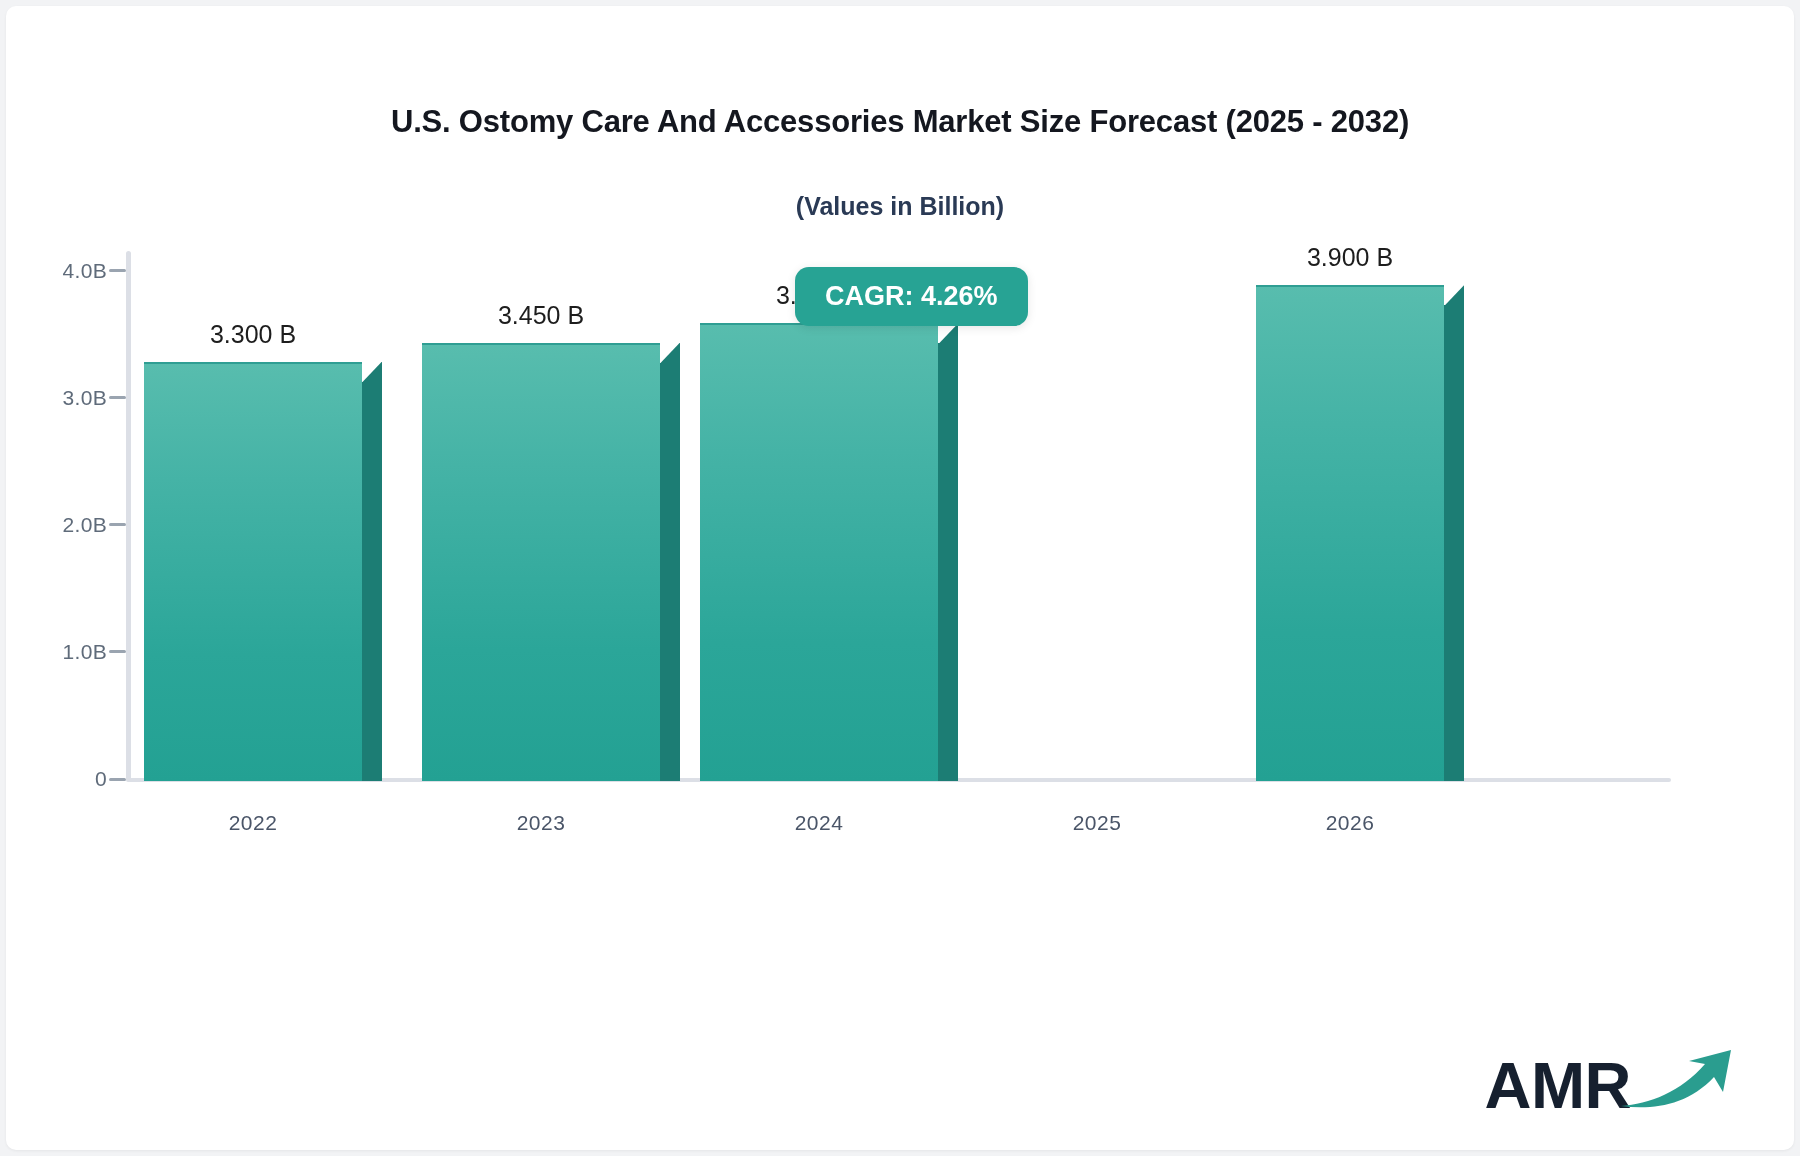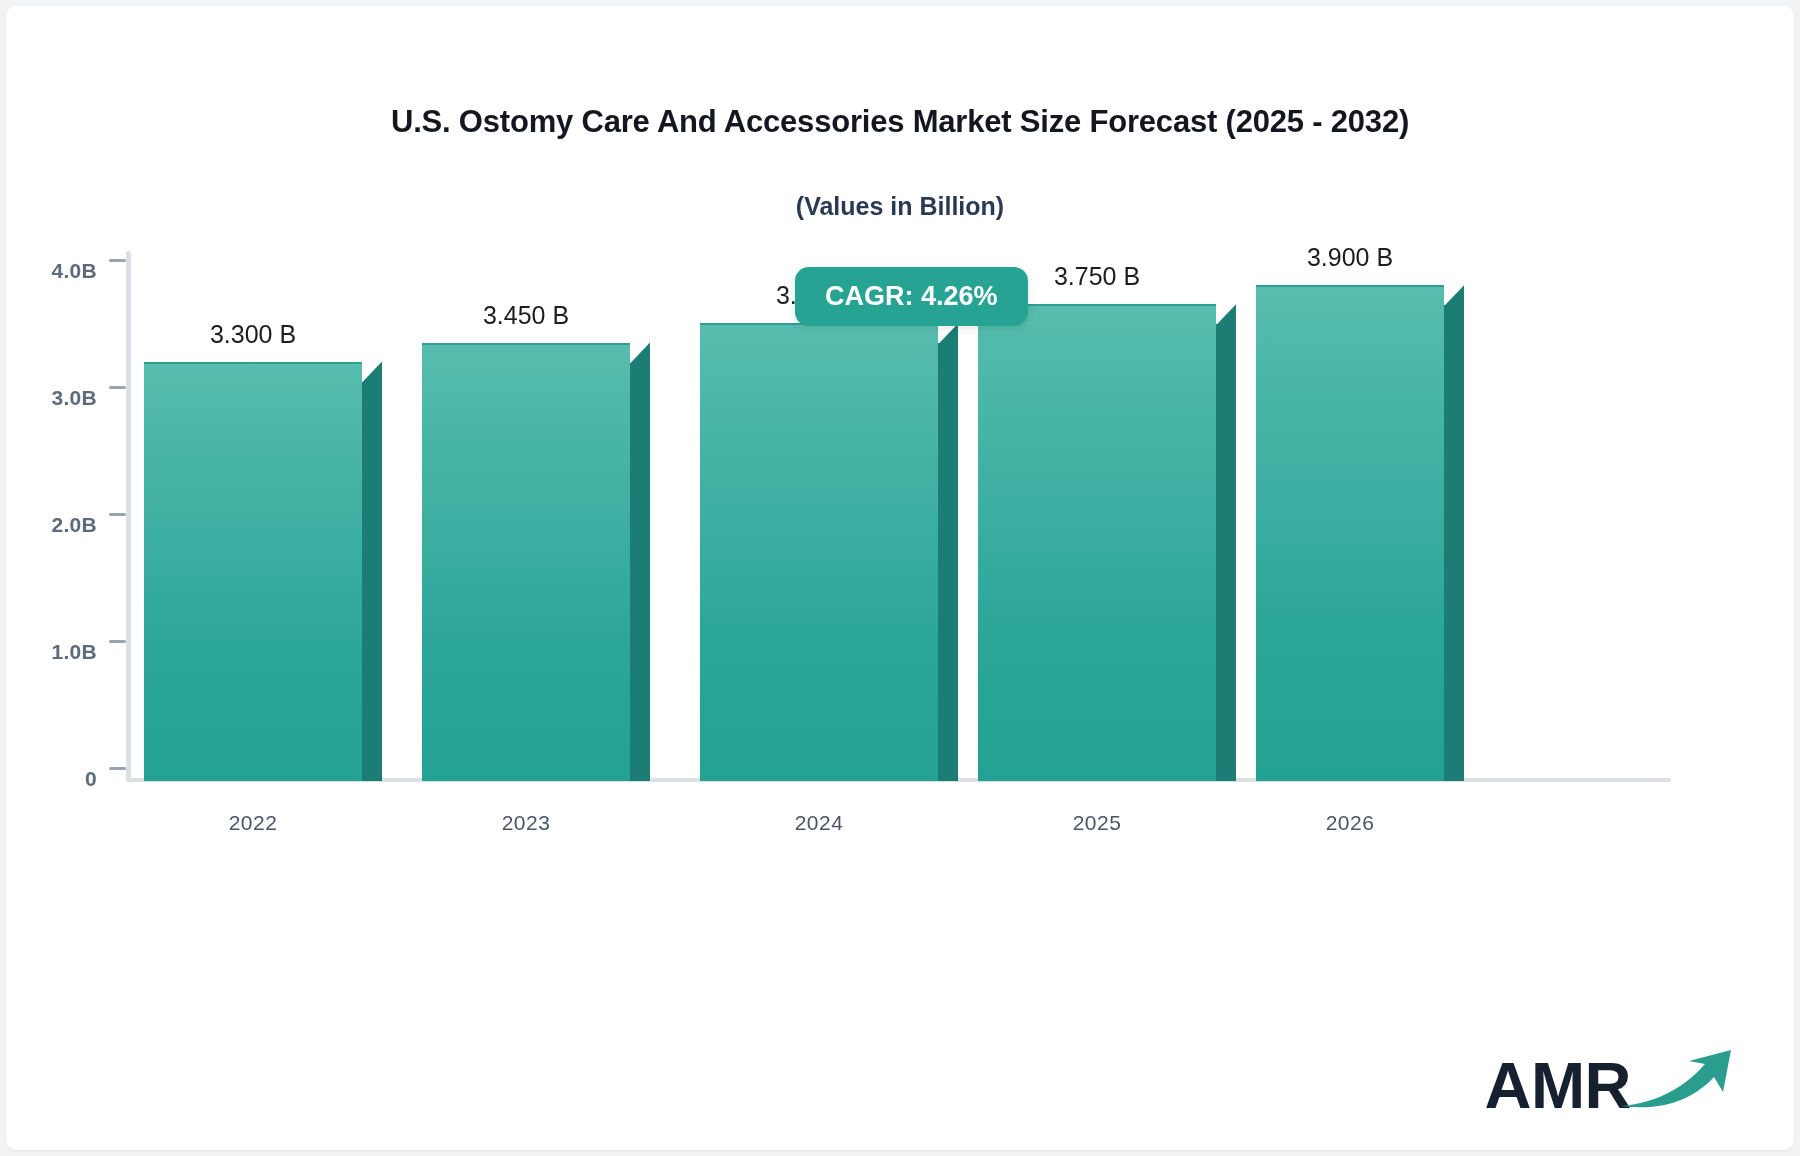--- a/index.html
+++ b/index.html
@@ -76,23 +76,23 @@
     background: #dcdfe6;
     border-radius: 2px;
   }
 
   
   .ytick {
     position: absolute;
     right: 100%;
     transform: translateY(-50%);
     display: flex;
-    gap: 12px;
+    align-items: center;
+    gap: 2px;
     white-space: nowrap;
-    font-weight: bold;
   }
   .ytick .lbl {
     font-size: 21px;
     color: #5f6b7a;
     letter-spacing: 0.3px;
   }
   .ytick .dash {
     width: 17px;
     height: 3px;
     background: #9aa4b0;
@@ -247,21 +247,21 @@
         <div class="bar" style="height:419.4px;">
           <div class="bar-face"></div>
           <div class="bar-top-edge"></div>
           <div class="bar-bevel"></div>
           <div class="bar-side"></div>
           <div class="bar-value" style="top:-42px;">3.300 B</div>
         </div>
         <div class="bar-xlabel">2022</div>
       </div>
 
-      <div class="bar-slot" style="left:296px; width:228px;">
+      <div class="bar-slot" style="left:296px; width:258px;">
         <div class="bar" style="height:438.5px;">
           <div class="bar-face"></div>
           <div class="bar-top-edge"></div>
           <div class="bar-bevel"></div>
           <div class="bar-side"></div>
           <div class="bar-value" style="top:-42px;">3.450 B</div>
         </div>
         <div class="bar-xlabel">2023</div>
       </div>
 
@@ -270,27 +270,20 @@
           <div class="bar-face"></div>
           <div class="bar-top-edge"></div>
           <div class="bar-bevel"></div>
           <div class="bar-side"></div>
           <div class="bar-value" style="top:-42px;">3.600 B</div>
         </div>
         <div class="bar-xlabel">2024</div>
       </div>
 
       <div class="bar-slot" style="left:852px; width:258px;">
-        <div class="bar" style="height:476.7px;">
-          <div class="bar-face"></div>
-          <div class="bar-top-edge"></div>
-          <div class="bar-bevel"></div>
-          <div class="bar-side"></div>
-          <div class="bar-value" style="top:-42px;">3.750 B</div>
-        </div>
         <div class="bar-xlabel">2025</div>
       </div>
 
       <div class="bar-slot" style="left:1130px; width:208px;">
         <div class="bar" style="height:495.8px;">
           <div class="bar-face"></div>
           <div class="bar-top-edge"></div>
           <div class="bar-bevel"></div>
           <div class="bar-side"></div>
           <div class="bar-value" style="top:-42px;">3.900 B</div>

